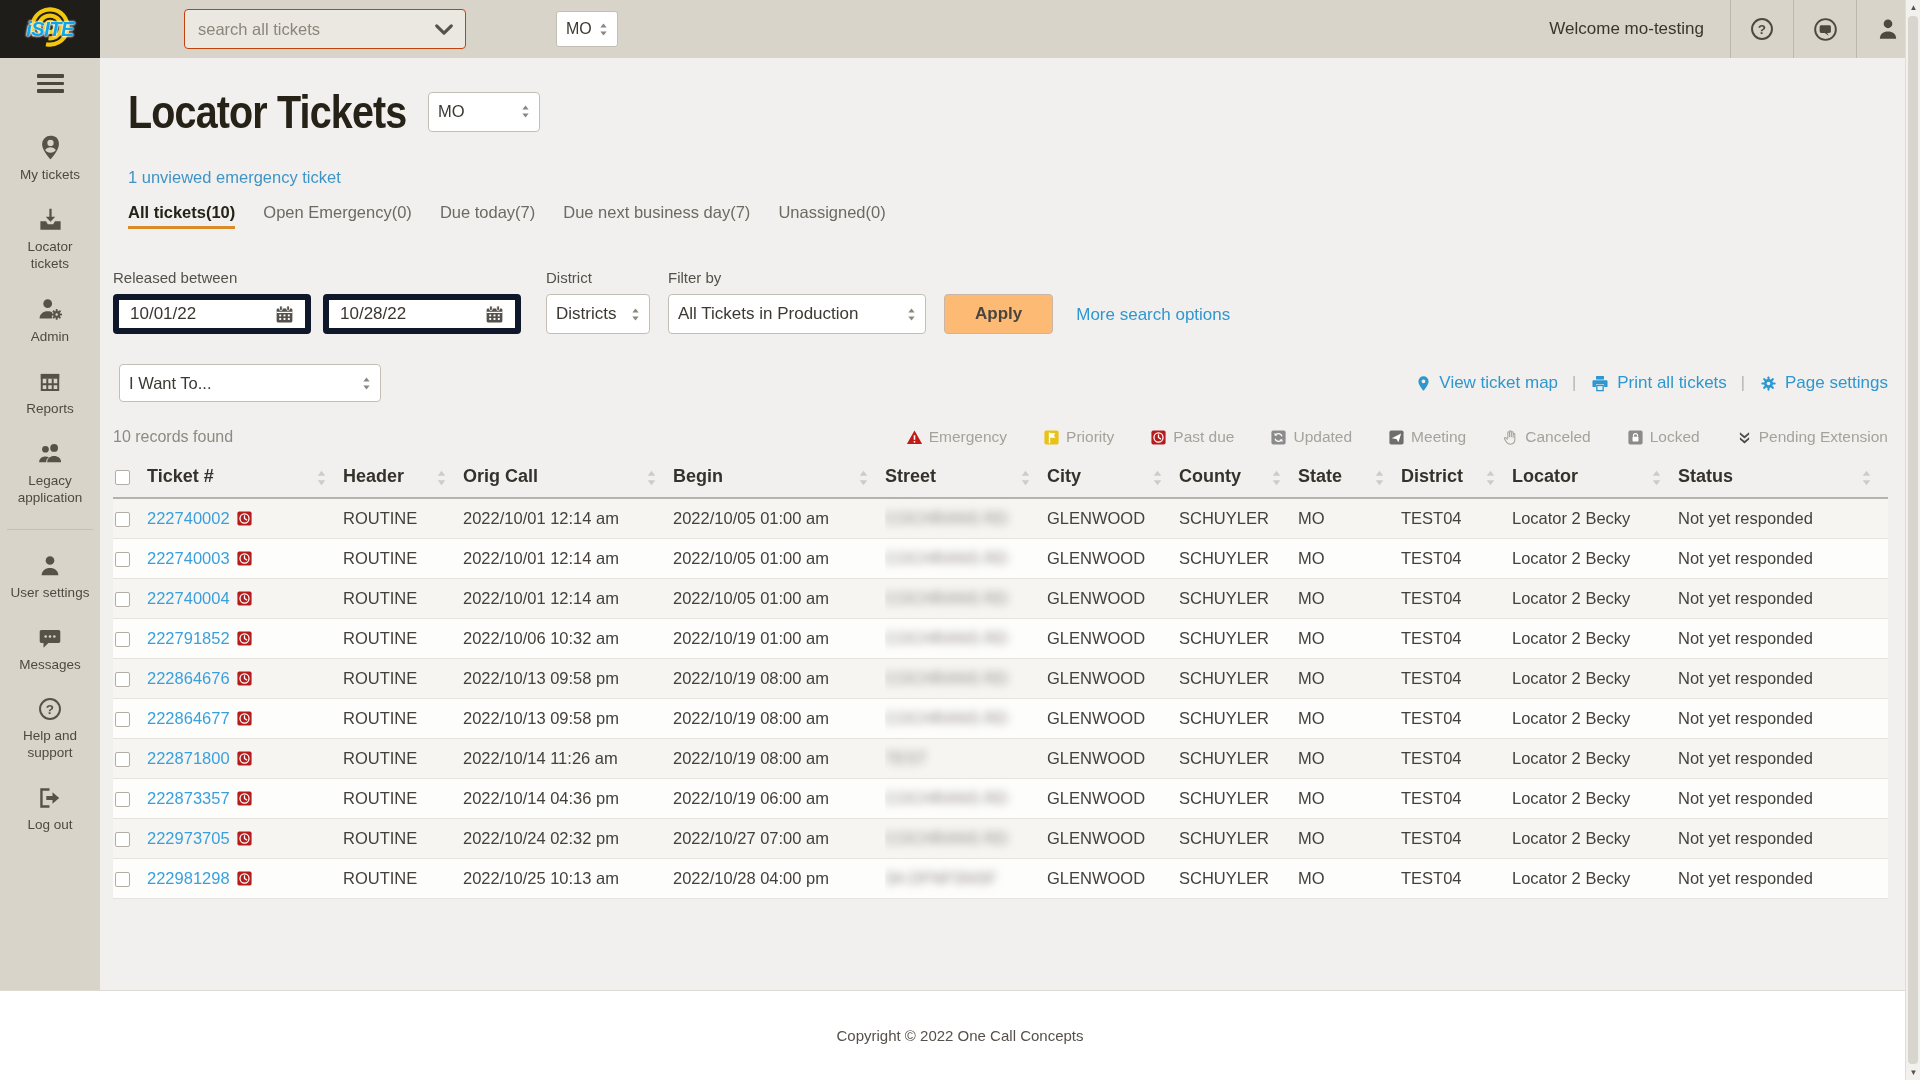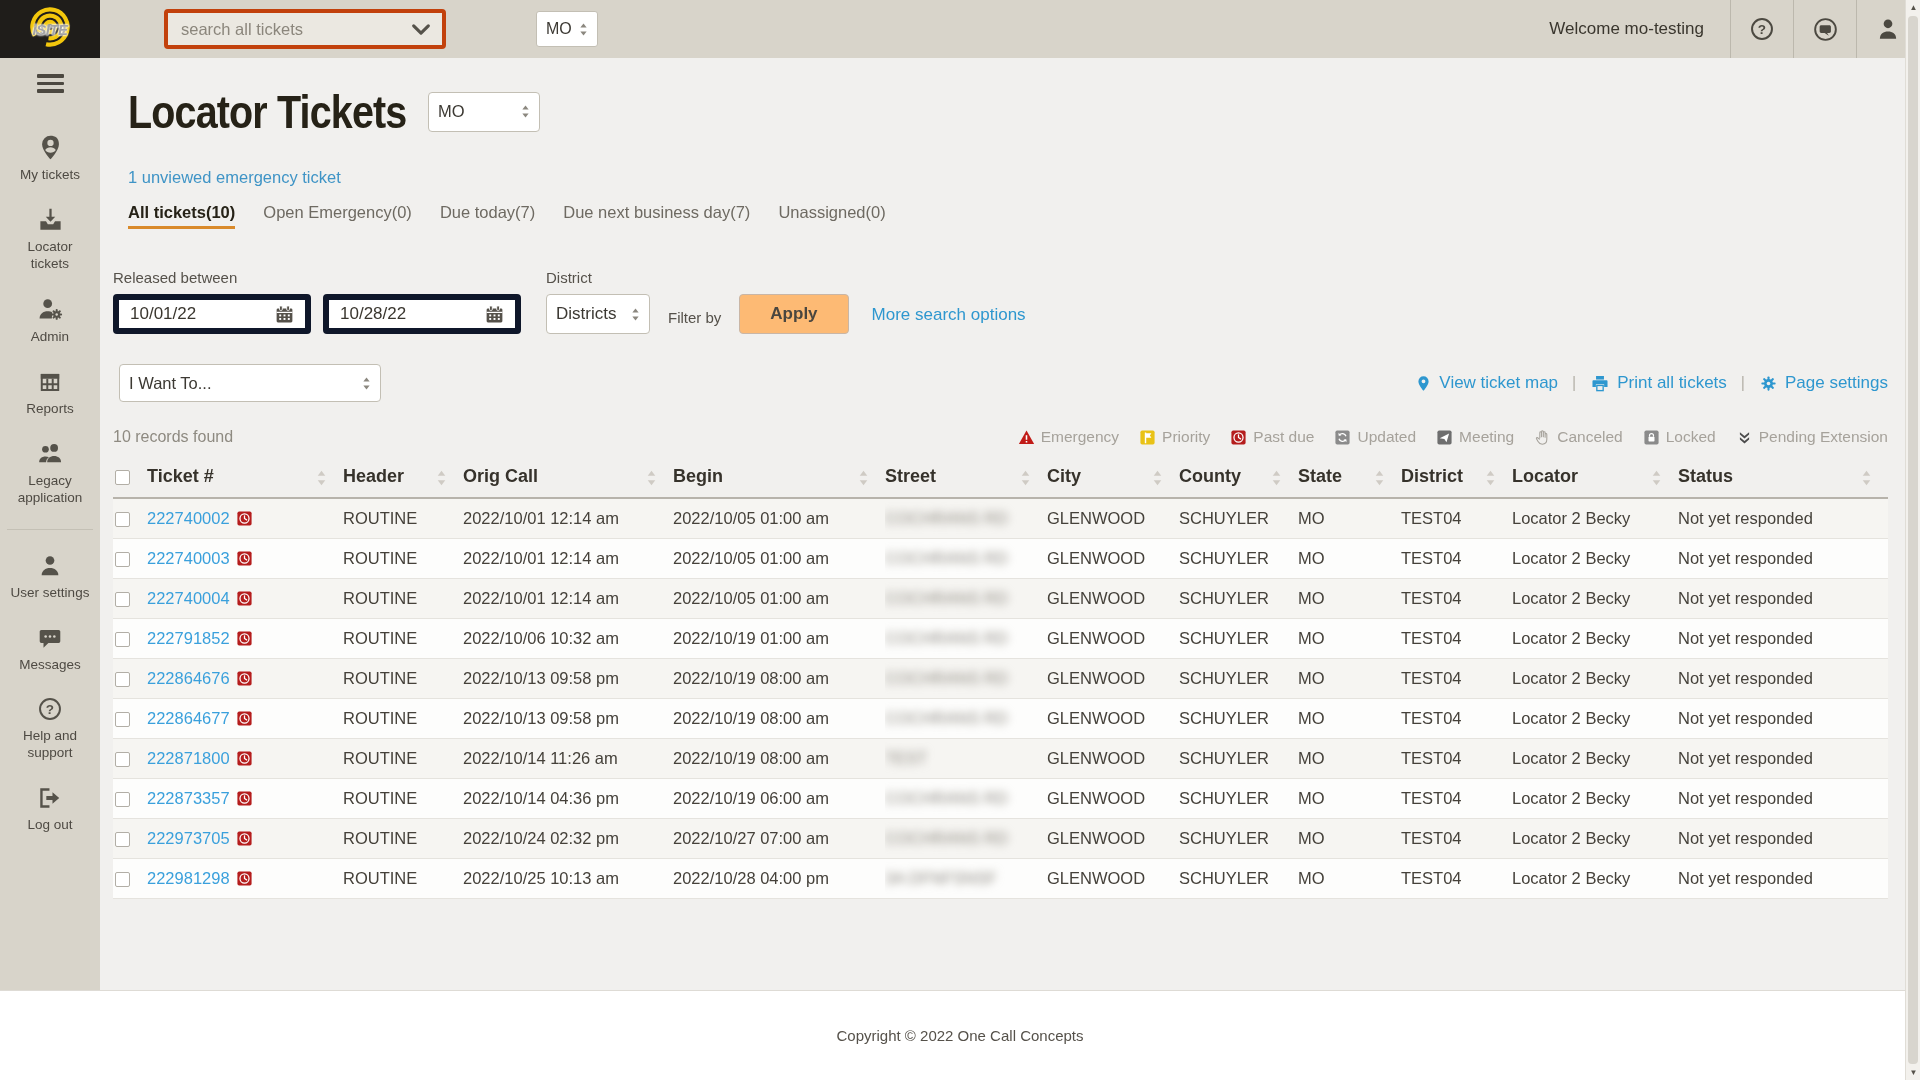--- a/index.html
+++ b/index.html
@@ -3,23 +3,23 @@
 <meta charset="utf-8">
 <style>
   * { box-sizing: border-box; }
   html,body { margin:0; padding:0; width:1920px; height:1080px; overflow:hidden;
     font-family:"Liberation Sans", sans-serif; background:#f1f0ee; color:#3c3831; }
 
   
   .topbar { height:58px; background:#d8d4ca; display:flex; align-items:center; position:relative; z-index:5; }
   .logo-box { width:100px; height:58px; background:#1f1d1a; display:flex; align-items:center; justify-content:center; position:relative; flex:0 0 auto; }
   .logo-rings { position:absolute; }
-  .logo-text { position:relative; font-style:italic; font-weight:bold; font-size:15px; color:#a3a3a3;
+  .logo-text { position:relative; font-style:italic; font-weight:bold; font-size:20px; color:#0ea5e9;
     text-shadow:0 0 2px #fff,0 0 2px #fff,0 0 3px #fff; letter-spacing:-0.5px; }
-  .search-box { margin-left:64px; width:282px; height:40px; background:#ebe8e1; border:4px solid #c2410c;
+  .search-box { margin-left:84px; width:282px; height:40px; background:#ebe8e1; border:1px solid #c2410c;
     border-radius:4px; display:flex; align-items:center; padding:0 10px 0 13px; cursor:pointer; }
   .search-box .ph { color:#8b867c; font-size:16.5px; flex:1; }
   .sel { background:#fff; border:1px solid #c3bfb4; border-radius:3px; display:flex; align-items:center;
     padding:0 9px; cursor:pointer; color:#3c3933; }
   .sel .updown { margin-left:auto; }
   .topbar-mo { margin-left:90px; width:62px; height:36px; font-size:16px; gap:6px; }
   .top-right { margin-left:auto; display:flex; align-items:center; height:58px; }
   .welcome { font-size:17px; color:#3a362e; padding-right:26px; }
   .tb-divider { width:1px; height:58px; background:#bcb8ad; }
   .icon-btn { width:62px; height:58px; display:flex; align-items:center; justify-content:center; color:#4c4941; cursor:pointer; }
@@ -74,21 +74,21 @@
   
   .action-row { margin-top:30px; display:flex; align-items:center; }
   .iwt { margin-left:6px; width:262px; height:38px; font-size:16.5px; border-radius:4px; }
   .right-links { margin-left:auto; display:flex; align-items:center;text-align:right; }
   .rlink { display:flex; align-items:center; gap:7px; color:#2e97cf; font-size:17px; font-weight:500; cursor:pointer; }
   .rsep { color:#b5b1a9; margin:0 14px; font-size:16px; }
 
   
   .records-row { margin-top:26px; display:flex; align-items:center; }
   .records-found { font-size:16px; color:#8e8a81; }
-  .legend { margin-left:auto; display:flex; align-items:center; gap:20px; }
+  .legend { margin-left:auto; display:flex; align-items:center; gap:36px; }
   .legend-item { display:flex; align-items:center; gap:6px; color:#a6a29b; font-size:15.5px; }
 
   
   table.tickets { margin-top:12px; width:100%; border-collapse:collapse; table-layout:fixed; }
   th { text-align:left; font-size:18px; font-weight:bold; color:#36322b; padding:8px 0 10px 0;
     border-bottom:2px solid #b7b3ab; white-space:nowrap; cursor:pointer; }
   th .sort { float:right; margin-right:16px; margin-top:3px; }
   td { font-size:16.5px; color:#45413a; height:40px; border-bottom:1px solid #e5e3de; white-space:nowrap;
     overflow:hidden; padding:0; }
   tbody tr:nth-child(odd) td { background:#f6f5f2; }
@@ -371,20 +371,29 @@
           <span class="updown">
             <svg width="9" height="15" viewBox="0 0 12 20">
                 <path d="M6 2l4.2 5.4H1.8z" fill="#8b877f"></path>
                 <path d="M6 18l-4.2-5.4h8.4z" fill="#8b877f"></path>
               </svg>
           </span>
         </div>
       </div>
       <div class="fgroup g-filterby">
         <span class="flabel">Filter by</span>
+        <div class="sel">
+          <span>All Tickets in Production</span>
+          <span class="updown">
+            <svg width="9" height="15" viewBox="0 0 12 20">
+                <path d="M6 2l4.2 5.4H1.8z" fill="#8b877f"></path>
+                <path d="M6 18l-4.2-5.4h8.4z" fill="#8b877f"></path>
+              </svg>
+          </span>
+        </div>
       </div>
       <button class="apply-btn">Apply</button>
       <span class="more-link">More search options</span>
     </div>
 
     <div class="action-row">
       <div class="sel iwt">
         <span>I Want To...</span>
         <span class="updown">
           <svg width="9" height="15" viewBox="0 0 12 20">

